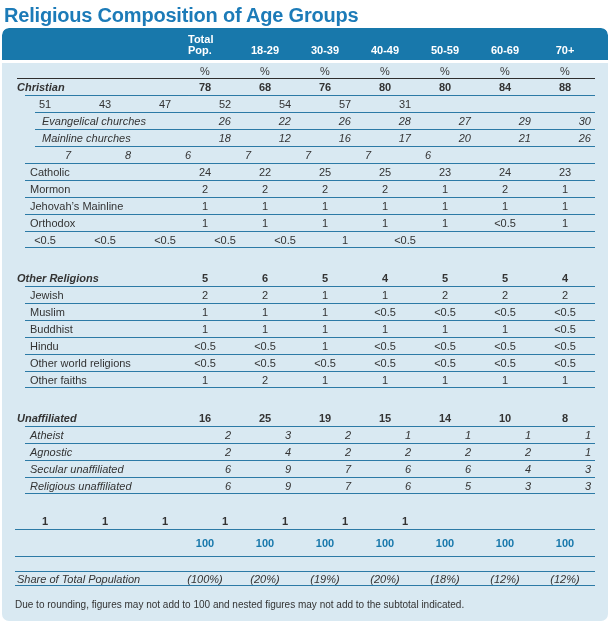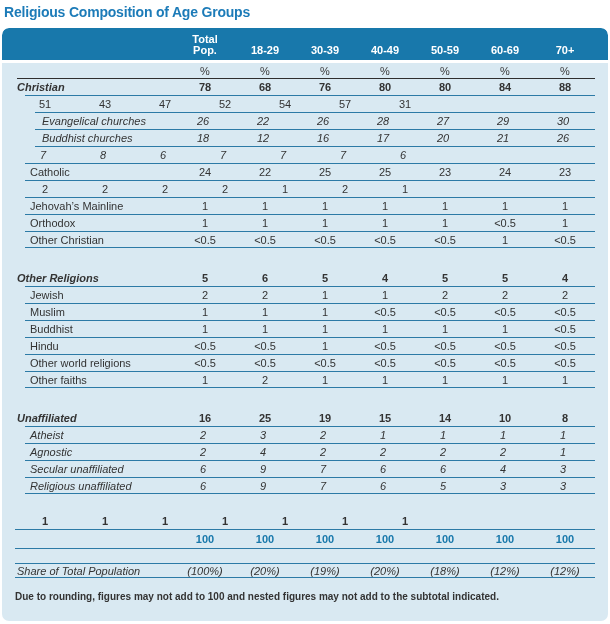--- a/index.html
+++ b/index.html
@@ -3,69 +3,69 @@
 <meta charset="utf-8">
 <style>
   html,body{margin:0;padding:0;}
   body{
     width:610px;height:624px;position:relative;background:#fff;
     font-family:"Liberation Sans", sans-serif;
     -webkit-font-smoothing:antialiased;
   }
   .title{
     position:absolute;top:4px;left:4px;
-    font-size:14px;font-weight:bold;letter-spacing:-0.2px;
+    font-size:20px;font-weight:bold;letter-spacing:-0.2px;
     color:var(--title,#1c7bb8);
   }
   .card{
     position:absolute;top:28px;left:2px;width:606px;height:593px;
     background:var(--card_bg,#d9e9f2);border-radius:7px;overflow:hidden;
   }
   .band{
     display:flex;align-items:flex-end;height:32px;box-sizing:border-box;
     background:var(--accent,#1878ab);border-radius:7px 7px 0 0;
     padding-left:173px;
   }
   .hcell{flex:0 0 60px;width:60px;text-align:center;color:#fff;
     font-weight:bold;font-size:11px;padding-bottom:4px;line-height:11px;}
-  .hcell .twolines{display:inline-block;width:34px;text-align:center;line-height:11px;}
+  .hcell .twolines{display:inline-block;width:34px;text-align:left;line-height:11px;}
   .wstrip{height:3px;background:#fff;}
   .prow{display:flex;align-items:center;height:15px;padding-left:173px;
     font-size:11px;color:#3a3a3a;}
   .pcell{flex:0 0 60px;width:60px;text-align:center;}
   .tbody{padding:0 13px;}
   .row{position:relative;display:flex;align-items:center;height:17px;
     font-size:11px;color:var(--text,#333);}
-  .rtotal{height:20px;}
+  .rtotal{height:28px;}
   .rshare{height:15px;}
   .lbl{flex:0 0 160px;width:160px;box-sizing:border-box;white-space:nowrap;}
   .l1{padding-left:2px;font-style:italic;}
   .l2{padding-left:15px;}
   .l3{padding-left:27px;}
   .b{font-weight:bold;}
   .i{font-style:italic;}
   .cell{flex:0 0 60px;width:60px;text-align:center;box-sizing:border-box;}
-  .cell.right{text-align:center;padding-right:4px;}
+  .cell.right{text-align:right;padding-right:4px;}
   .cell.blue{color:var(--accent,#1878ab);}
   .tl-dark::before,.tl-mid::before,.tl-deep::before,.tl-edge::before{
     content:"";position:absolute;top:0;right:0;height:1px;
     background:var(--line_blue,#2c7aa6);}
   .tl-dark::before{left:2px;background:var(--line_dark,#2e2e2e);}
   .tl-mid::before{left:10px;}
   .tl-deep::before{left:20px;}
   .tl-edge::before{left:0;}
   .bl-mid::after,.bl-edge::after{
     content:"";position:absolute;bottom:0;right:0;height:1px;
     background:var(--line_blue,#2c7aa6);}
   .bl-mid::after{left:10px;}
   .bl-edge::after{left:0;}
   .gap{height:21px;}
   .gap-mid{height:18px;}
   .gap-sm{height:14px;}
-  .footnote{padding:13px 13px 0;font-size:10px;color:var(--text,#333);font-weight:bold;}
+  .footnote{padding:13px 13px 0;font-size:10px;color:var(--text,#333);}
 </style>
 </head>
 <body>
 
 <div class="title">Religious Composition of Age Groups</div>
 
 <div class="card">
   <div class="band">
       <div class="hcell"><span class="twolines">Total Pop.</span></div>
       <div class="hcell"><span>18-29</span></div>
@@ -109,21 +109,21 @@
         <div class="lbl l3 i">Evangelical churches</div>
         <div class="cell i right">26</div>
         <div class="cell i right">22</div>
         <div class="cell i right">26</div>
         <div class="cell i right">28</div>
         <div class="cell i right">27</div>
         <div class="cell i right">29</div>
         <div class="cell i right">30</div>
       </div>
       <div class="row tl-deep">
-        <div class="lbl l3 i">Buddhist churches</div>
+        <div class="lbl l3 i">Mainline churches</div>
         <div class="cell i right">18</div>
         <div class="cell i right">12</div>
         <div class="cell i right">16</div>
         <div class="cell i right">17</div>
         <div class="cell i right">20</div>
         <div class="cell i right">21</div>
         <div class="cell i right">26</div>
       </div>
       <div class="row tl-deep">
         <div class="cell i right">7</div>
@@ -138,20 +138,21 @@
         <div class="lbl l2">Catholic</div>
         <div class="cell">24</div>
         <div class="cell">22</div>
         <div class="cell">25</div>
         <div class="cell">25</div>
         <div class="cell">23</div>
         <div class="cell">24</div>
         <div class="cell">23</div>
       </div>
       <div class="row tl-mid">
+        <div class="lbl l2">Mormon</div>
         <div class="cell">2</div>
         <div class="cell">2</div>
         <div class="cell">2</div>
         <div class="cell">2</div>
         <div class="cell">1</div>
         <div class="cell">2</div>
         <div class="cell">1</div>
       </div>
       <div class="row tl-mid">
         <div class="lbl l2">Jehovah’s Mainline</div>
@@ -167,21 +168,20 @@
         <div class="lbl l2">Orthodox</div>
         <div class="cell">1</div>
         <div class="cell">1</div>
         <div class="cell">1</div>
         <div class="cell">1</div>
         <div class="cell">1</div>
         <div class="cell">&lt;0.5</div>
         <div class="cell">1</div>
       </div>
       <div class="row tl-mid bl-mid">
-        <div class="lbl l2">Other Christian</div>
         <div class="cell">&lt;0.5</div>
         <div class="cell">&lt;0.5</div>
         <div class="cell">&lt;0.5</div>
         <div class="cell">&lt;0.5</div>
         <div class="cell">&lt;0.5</div>
         <div class="cell">1</div>
         <div class="cell">&lt;0.5</div>
       </div>
       <div class="gap"></div>
       <div class="row">

